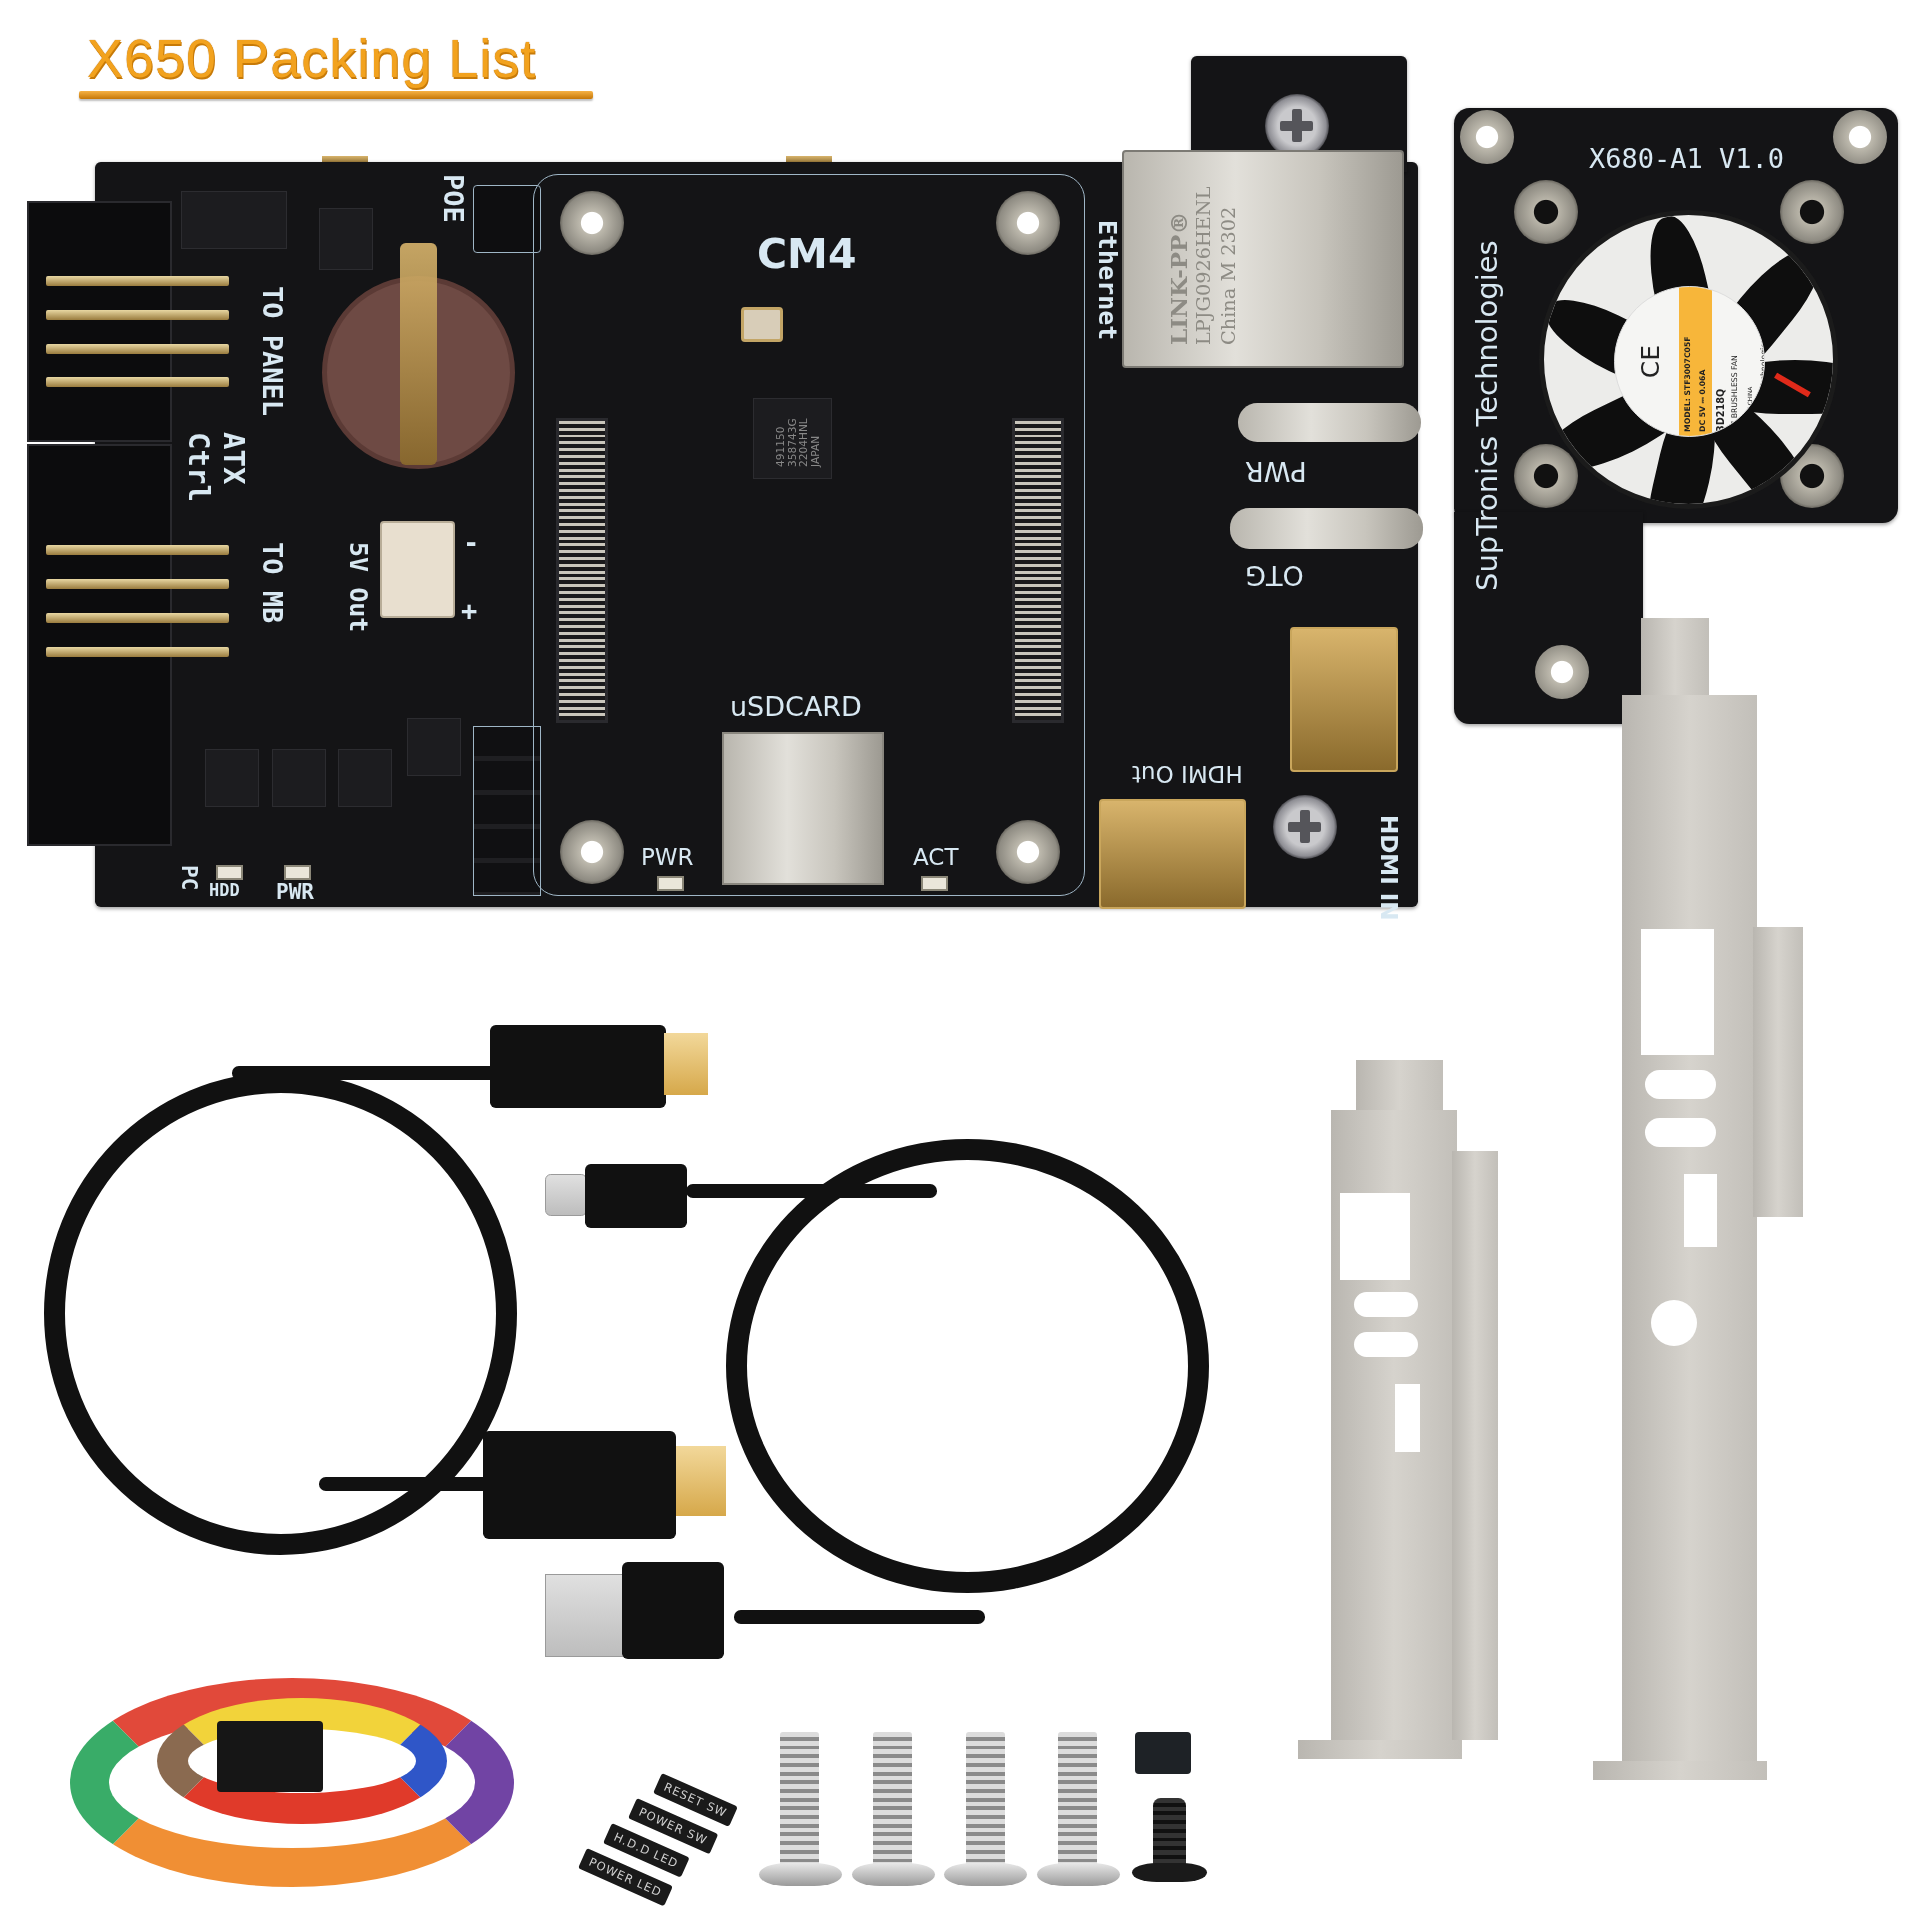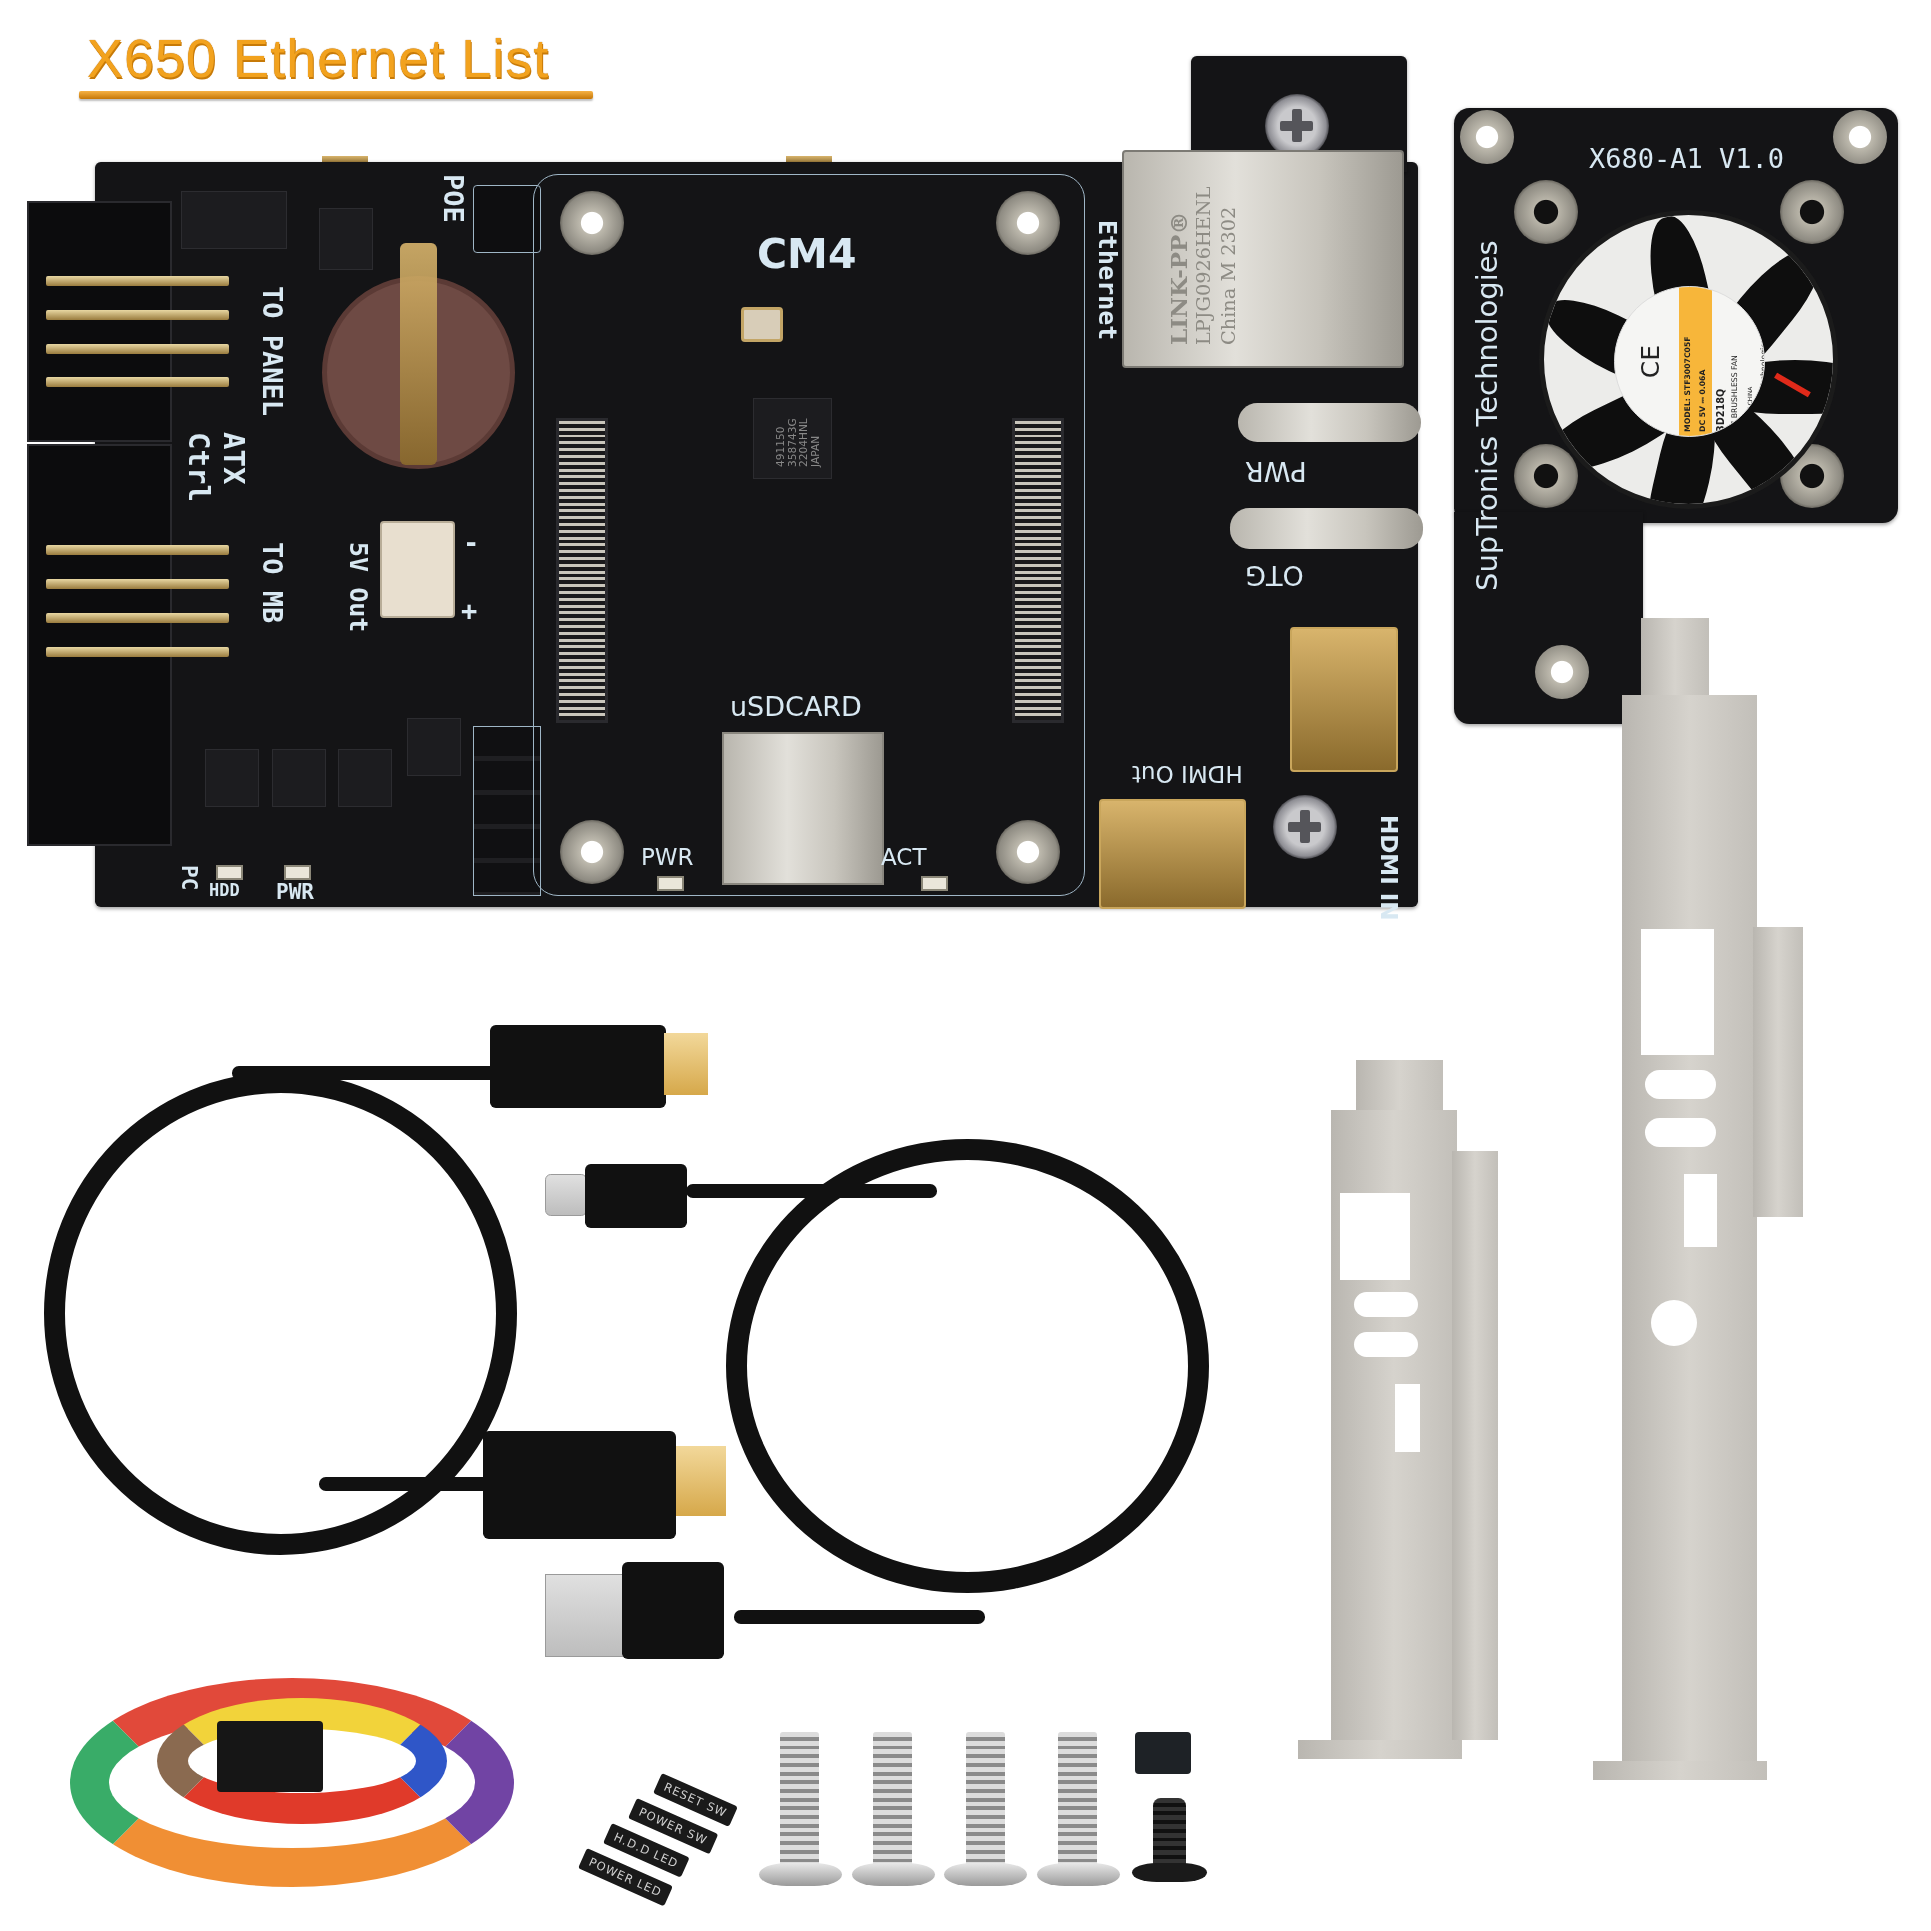--- a/index.html
+++ b/index.html
@@ -52,21 +52,21 @@
   .bolt{width:39px;background:repeating-linear-gradient(#dcdcdc 0 4.8px,#8a8a8a 4.8px 8.7px);border-radius:2.9px}
   .bolt-head{height:23px;width:83px;border-radius:40%/60%;background:linear-gradient(#e8e8e8,#9a9a9a)}
 
   
   .bracket{background:linear-gradient(90deg,#b9b6b0,#d6d3cd 50%,#c2bfb9);}
   .cutout{position:absolute;background:#fff}
 </style>
 </head>
 <body>
 
-<div class="abs title">X650 Ethernet List</div>
+<div class="abs title">X650 Packing List</div>
 <div class="abs title-bar"></div>
 
 <div class="abs" style="left:27px;top:162px;width:1390px;height:745px;">
 
   <div class="abs gold" style="left:295px;top:-5.8px;width:46px;height:7.7px"></div>
   <div class="abs gold" style="left:759px;top:-5.8px;width:46px;height:7.7px"></div>
 
   <div class="abs pcb" style="left:68px;top:0;width:1323px;height:745px"></div>
 
   <div class="abs pcb" style="left:1164px;top:-106px;width:216px;height:116px;border-radius:5.8px 5.8px 0 0"></div>
@@ -131,21 +131,21 @@
       <span>2204HNL</span><br>
       <span>JAPAN</span>
     </div>
   </div>
   <div class="abs" style="left:714px;top:145px;width:42px;height:35px;background:#d8cdb8;border:3.9px solid #c3a566;border-radius:3.9px"></div>
 
   <div class="abs silk-sans" style="left:703px;top:529px;font-size:27px">uSDCARD</div>
   <div class="abs metal" style="left:695px;top:570px;width:162px;height:153px;border:2.9px solid #8a877f"></div>
   <div class="abs silk-sans" style="left:614px;top:682px;font-size:23px">PWR</div>
   <div class="abs led" style="left:630px;top:714px"></div>
-  <div class="abs silk-sans" style="left:854px;top:682px;font-size:23px">ACT</div>
+  <div class="abs silk-sans" style="left:886px;top:682px;font-size:23px">ACT</div>
   <div class="abs led" style="left:894px;top:714px"></div>
 
   <div class="abs silk rot90" style="left:1095px;top:58px;font-size:25px">Ethernet</div>
   <div class="abs metal" style="left:1095px;top:-11.6px;width:282px;height:218px;border:2.9px solid #7c7a74;border-radius:3.9px">
     <div class="abs rot-90" style="left:42px;top:193px;color:#8d8b84;font-family:'DejaVu Serif',serif;font-size:19.3px;line-height:25px">
       <div style="font-weight:bold;font-size:23px">LINK-PP®</div>
       <div>LPJG0926HENL</div>
       <div>China M 2302</div>
     </div>
   </div>

